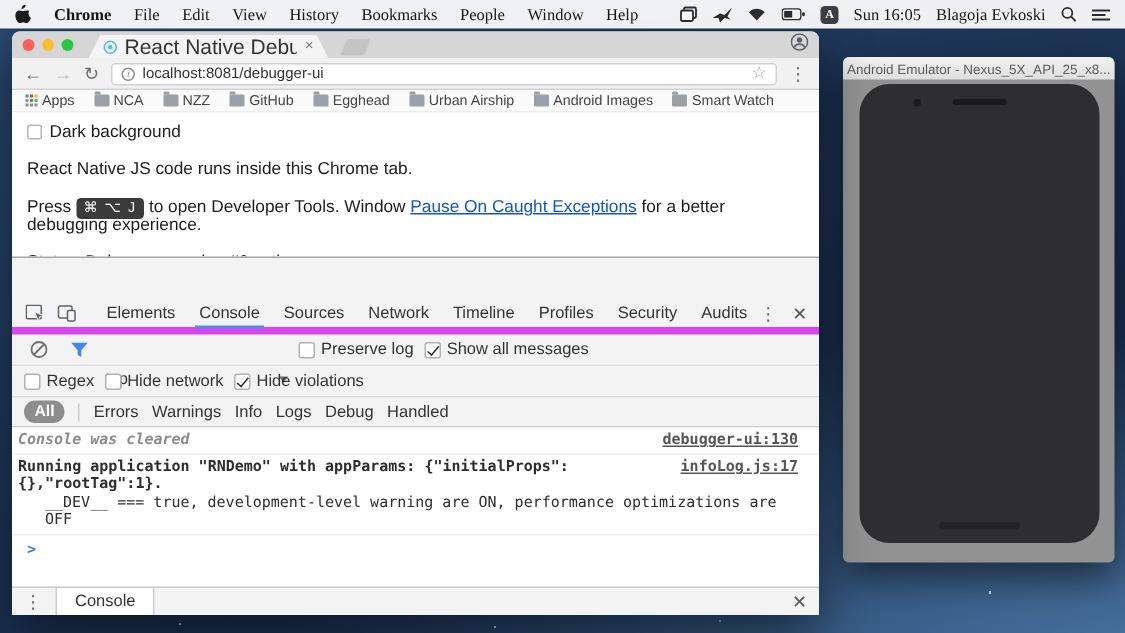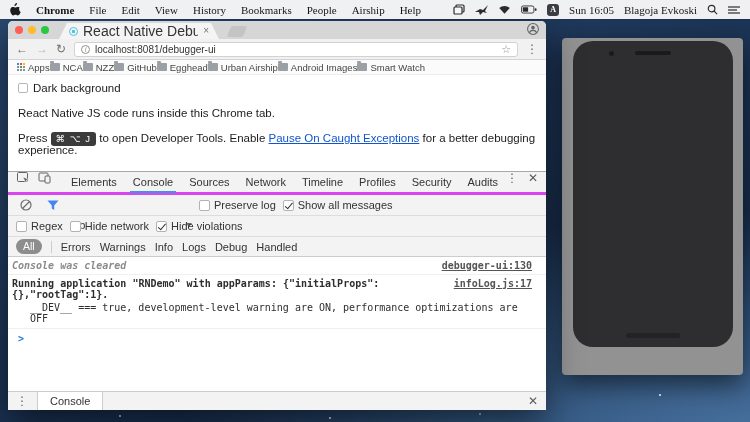--- a/index.html
+++ b/index.html
@@ -57,21 +57,21 @@
   .nav-ic { font-size:12px; line-height:1; color:#6f6f6f; }
   .nav-ic.dim { color:#b9b9b9; }
   .urlbar { flex:1; height:15px; background:#fff; border:1px solid #d2d2d2; border-radius:3px;
     display:flex; align-items:center; padding:0 6px; gap:5px; font-size:10px; color:#333; }
   .info-ic { width:9px; height:9px; border:1px solid #8f8f8f; border-radius:50%;
     color:#8f8f8f; font-size:7px; line-height:7px; text-align:center; font-style:italic; flex:none; }
   .star-ic { margin-left:auto; color:#9a9a9a; font-size:11px; line-height:1; }
   .dots-v { color:#5f6368; font-size:12px; line-height:1; letter-spacing:0; }
 
   .bookmarks { height:15px; background:#fbfbfb; display:flex; align-items:center;
-    padding:0 9px; font-size:9.5px; color:#444; border-bottom:1px solid #ececec; flex:none; }
+    padding:0 9px; gap:13px; font-size:9.5px; color:#444; border-bottom:1px solid #ececec; flex:none; }
   .bm { display:flex; align-items:center; gap:3px; white-space:nowrap; }
   .apps-grid { width:8px; height:8px; display:grid; grid-template-columns:repeat(3,1fr); gap:1px; }
   .apps-grid i { background:#8a8f96; }
   .apps-grid i:nth-child(1){background:#4285f4}.apps-grid i:nth-child(2){background:#ea4335}
   .apps-grid i:nth-child(3){background:#fbbc05}.apps-grid i:nth-child(5){background:#34a853}
   .folder { width:10px; height:8px; background:#9aa0a6; border-radius:1px; position:relative; }
   .folder::before { content:""; position:absolute; top:-2px; left:0; width:4px; height:2px;
     background:#9aa0a6; border-radius:1px 1px 0 0; }
 
   .page { flex:1; background:#fff; padding:7px 10px; font-size:11.5px; color:#1c1c1c; overflow:hidden; }
@@ -79,22 +79,22 @@
   .checkbox { width:10px; height:10px; border:1px solid #b6b6b6; border-radius:2px;
     background:#fff; position:relative; flex:none; }
   .page p { margin-top:13px; }
   .kbd { background:#3b3b3b; color:#fff; border-radius:3px; padding:1px 5px 2px;
     font-size:9.5px; letter-spacing:1px; }
   .plink { color:#1155cc; text-decoration:underline; }
 
   
   .devtools { height:239px; flex:none; display:flex; flex-direction:column;
     background:#f3f3f3; border-top:1px solid #a8a8a8; }
-  .dt-tabs { height:23px; flex:none; display:flex; align-items:flex-start; padding:0 5px;
-    border-bottom:3px solid #d946ef; }
+  .dt-tabs { height:23px; flex:none; display:flex; align-items:center; padding:0 5px;
+    border-bottom:5px solid #d946ef;margin-top:28px; }
   .dt-ico { margin:0 4px; display:flex; }
   .dt-sep { width:1px; height:14px; background:#ccc; margin:0 4px; }
   .dt-tab { height:100%; display:flex; align-items:center; padding:0 8px;
     font-size:11px; color:#333; position:relative; white-space:nowrap; }
   .dt-tab.active::after { content:""; position:absolute; left:5px; right:5px; bottom:-1px;
     height:2px; background:#4a90e2; }
   .dt-right { margin-left:auto; display:flex; align-items:center; gap:10px; padding-right:4px; }
   .x-ic { color:#5a5a5a; font-size:12px; line-height:1; }
 
   .dt-row { flex:none; display:flex; align-items:center; padding:0 8px; gap:7px;
@@ -106,21 +106,21 @@
   .caret { width:0; height:0; border-left:3.5px solid transparent; border-right:3.5px solid transparent;
     border-top:4.5px solid #6b6b6b; }
   .chk-group { display:flex; align-items:center; gap:4px; }
   .cb { width:11px; height:11px; border:1px solid #b2b2b2; border-radius:2px; background:#fff;
     position:relative; flex:none; }
   .cb.checked::after { content:""; position:absolute; left:3px; top:0.5px; width:3px; height:6.5px;
     border:solid #2e2e2e; border-width:0 1.7px 1.7px 0; transform:rotate(40deg); }
   .filter-input { width:112px; height:14px; border:1px solid #ccc; border-radius:2px;
     font-size:10px; padding:0 4px; font-family:"Liberation Sans",sans-serif; color:#333; }
   .filter-input::placeholder { color:#9a9a9a; }
-  .pill { background:#8d8d8d; color:#fff; border-radius:8px; padding:1px 7px 2px; font-size:10.5px; }
+  .pill { background:#8d8d8d; color:#fff; border-radius:8px; padding:1px 7px 2px; font-size:10.5px;font-weight:bold; }
   .lvl-sep { width:1px; height:12px; background:#ccc; }
   .lvl { color:#333; }
 
   .console { flex:1; background:#fff; font-family:"DejaVu Sans Mono", monospace;
     font-size:10px; color:#2e2e2e; overflow:hidden; }
   .crow { display:flex; align-items:flex-start; padding:3px 14px 3px 4px; border-bottom:1px solid #f0f0f0;font-weight:bold; }
   .cleared-txt { color:#8b8b8b; font-style:italic; }
   .src { margin-left:auto; color:#555; text-decoration:underline; white-space:nowrap; padding-left:12px; }
   .msg-line2 { padding:0 14px 4px 22px; border-bottom:1px solid #f0f0f0; margin-top:-1px; }
   .prompt { color:#2f7bde; font-weight:bold; padding:4px 0 0 10px; }
@@ -172,21 +172,21 @@
           <path fill="#1c1c1c" d="M10.3 0c.1 1.1-.3 2.2-1 3-.7.8-1.8 1.4-2.9 1.3-.1-1.1.4-2.2 1-2.9C8.1.6 9.3.1 10.3 0zM13.7 6.3c-1.5-.9-3.4-.5-4.3-.1-.6.2-1.1.4-1.5.4-.5 0-1-.2-1.6-.4C5.5 5.9 4.6 5.6 3.6 5.9 1.9 6.3.3 7.9.3 10.6c0 3.4 2.5 7.5 4.3 7.5.7 0 1.2-.2 1.7-.4.5-.2 1-.4 1.7-.4.7 0 1.1.2 1.6.4.5.2 1 .4 1.8.4 1.9 0 3.7-3.6 4.1-5.1-2-.8-2.9-3.9-1.8-6.7z"></path>
         </svg>
     </span>
     <span class="mitem bold">Chrome</span>
     <span class="mitem">File</span>
     <span class="mitem">Edit</span>
     <span class="mitem">View</span>
     <span class="mitem">History</span>
     <span class="mitem">Bookmarks</span>
     <span class="mitem">People</span>
-    <span class="mitem">Airship</span>
+    <span class="mitem">Window</span>
     <span class="mitem">Help</span>
 
     <span class="mb-right">
       <span class="mb-ico">
         <svg width="12" height="11" viewBox="0 0 12 11">
             <rect x="3" y="1" width="8" height="7" rx="1" fill="none" stroke="#2c2c2c" stroke-width="1.2"></rect>
             <rect x="1" y="3" width="8" height="7" rx="1" fill="#f7f7f7" stroke="#2c2c2c" stroke-width="1.2"></rect>
           </svg>
       </span>
       <span class="mb-ico">
@@ -304,21 +304,21 @@
         <span>Smart Watch</span>
       </span>
     </div>
 
     <div class="page">
       <div class="dark-row">
         <span class="checkbox"></span>
         <span>Dark background</span>
       </div>
       <p>React Native JS code runs inside this Chrome tab.</p>
-      <p><span>Press </span><span class="kbd">⌘ ⌥ J</span><span> to open Developer Tools. Enable </span><span class="plink">Pause On Caught Exceptions</span><span> for a better debugging experience.</span></p>
+      <p><span>Press </span><span class="kbd">⌘ ⌥ J</span><span> to open Developer Tools. Window </span><span class="plink">Pause On Caught Exceptions</span><span> for a better debugging experience.</span></p>
       <p>Status: Debugger session #0 active.</p>
     </div>
 
     <div class="devtools">
 
       <div class="dt-tabs">
         <span class="dt-ico">
           <svg width="13" height="12" viewBox="0 0 13 12">
               <rect x="0.5" y="0.5" width="10" height="9" rx="1" fill="none" stroke="#5f6368"></rect>
               <path d="M6 5l6 2.4-2.6.8L8.6 11z" fill="#5f6368" stroke="#f3f3f3" stroke-width="0.6"></path>
@@ -413,20 +413,21 @@
       <div class="drawer">
         <span class="dots-v">⋮</span>
         <span class="drawer-tab">Console</span>
         <span class="x-ic" style="margin-left:auto">✕</span>
       </div>
 
     </div>
   </div>
 
   <div class="emu">
+    <div class="emu-title">Android Emulator - Nexus_5X_API_25_x8...</div>
     <div class="phone">
       <span class="cam"></span>
       <span class="speaker"></span>
       <span class="chin-speaker"></span>
     </div>
   </div>
 
 </div>
 
 </body></html>

